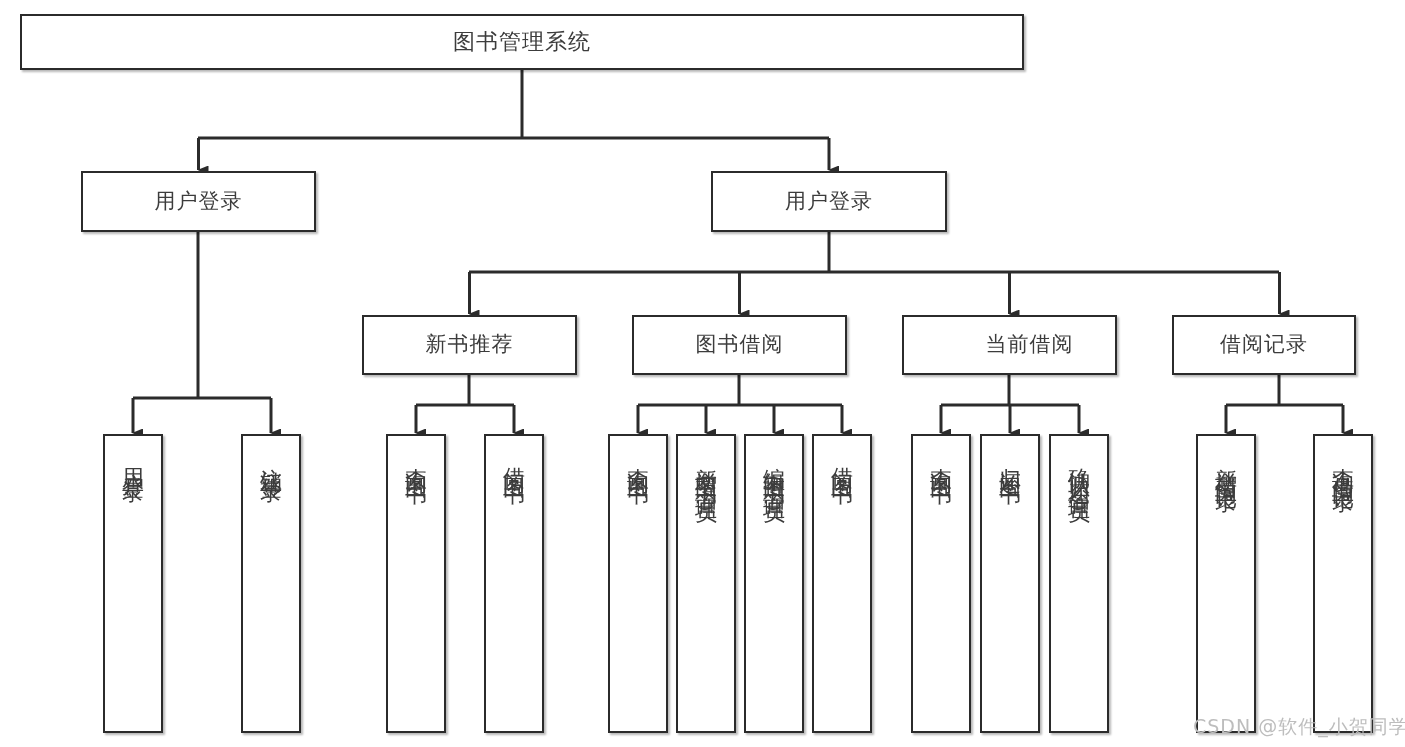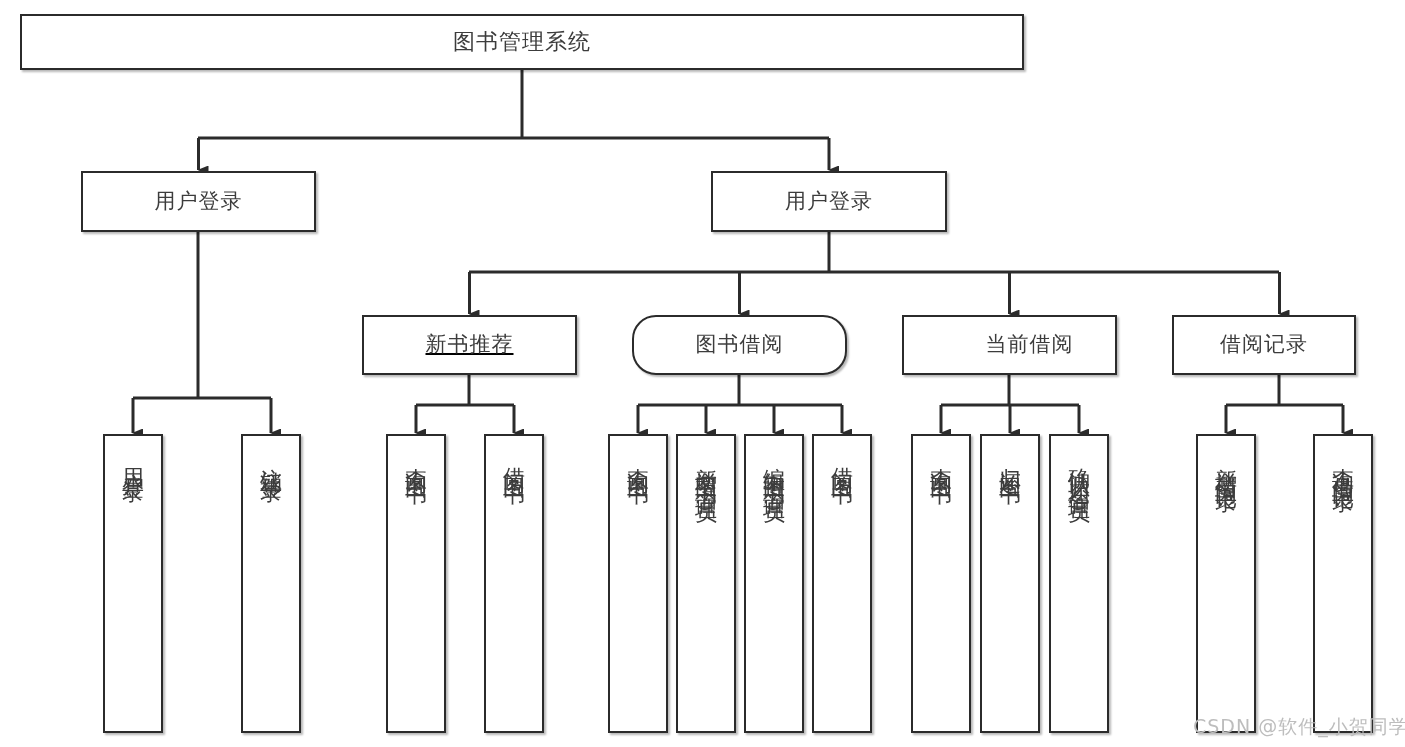--- a/index.html
+++ b/index.html
@@ -122,24 +122,24 @@
   <div id="nodes-layer">
       <div class="node-box root" style="left: 20px; top: 14px; width: 1004px; height: 56px;">
         <div class="node-label">图书管理系统</div>
       </div>
       <div class="node-box mid" style="left: 81px; top: 171px; width: 235px; height: 61px;">
         <div class="node-label">用户登录</div>
       </div>
       <div class="node-box mid" style="left: 711px; top: 171px; width: 236px; height: 61px;">
         <div class="node-label">用户登录</div>
       </div>
-      <div class="node-box mid" style="left: 362px; top: 315px; width: 215px; height: 60px; text-decoration: underline;">
+      <div class="node-box mid" style="left: 362px; top: 315px; width: 215px; height: 60px;">
         <div class="node-label">新书推荐</div>
       </div>
-      <div class="node-box mid" style="left: 632px; top: 315px; width: 215px; height: 60px; border-radius: 24px;">
+      <div class="node-box mid" style="left: 632px; top: 315px; width: 215px; height: 60px;">
         <div class="node-label">图书借阅</div>
       </div>
       <div class="node-box mid" style="left: 902px; top: 315px; width: 215px; height: 60px; padding-left: 40px;">
         <div class="node-label">当前借阅</div>
       </div>
       <div class="node-box mid" style="left: 1172px; top: 315px; width: 184px; height: 60px;">
         <div class="node-label">借阅记录</div>
       </div>
       <div class="node-box leaf" style="left: 103px; top: 434px; width: 60px; height: 299px;">
         <div class="node-label">用户登录</div>

